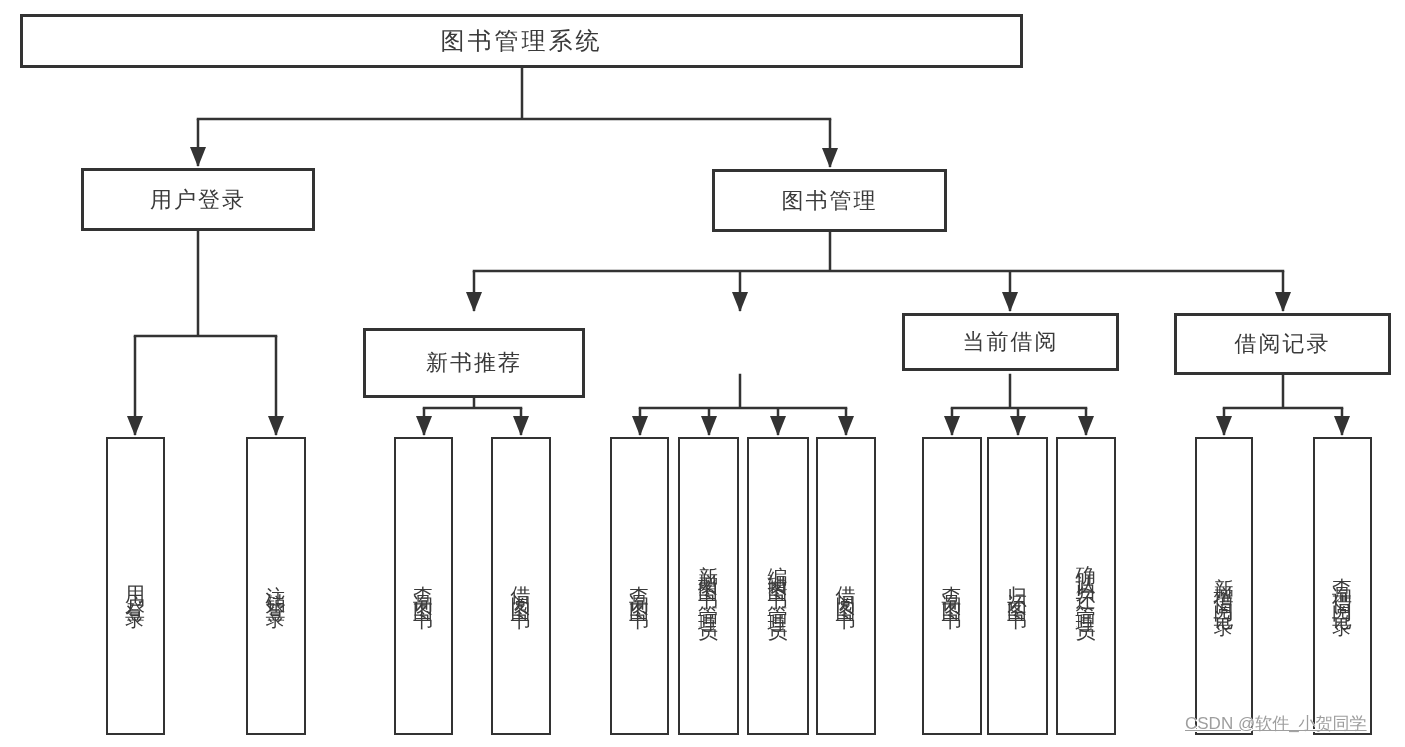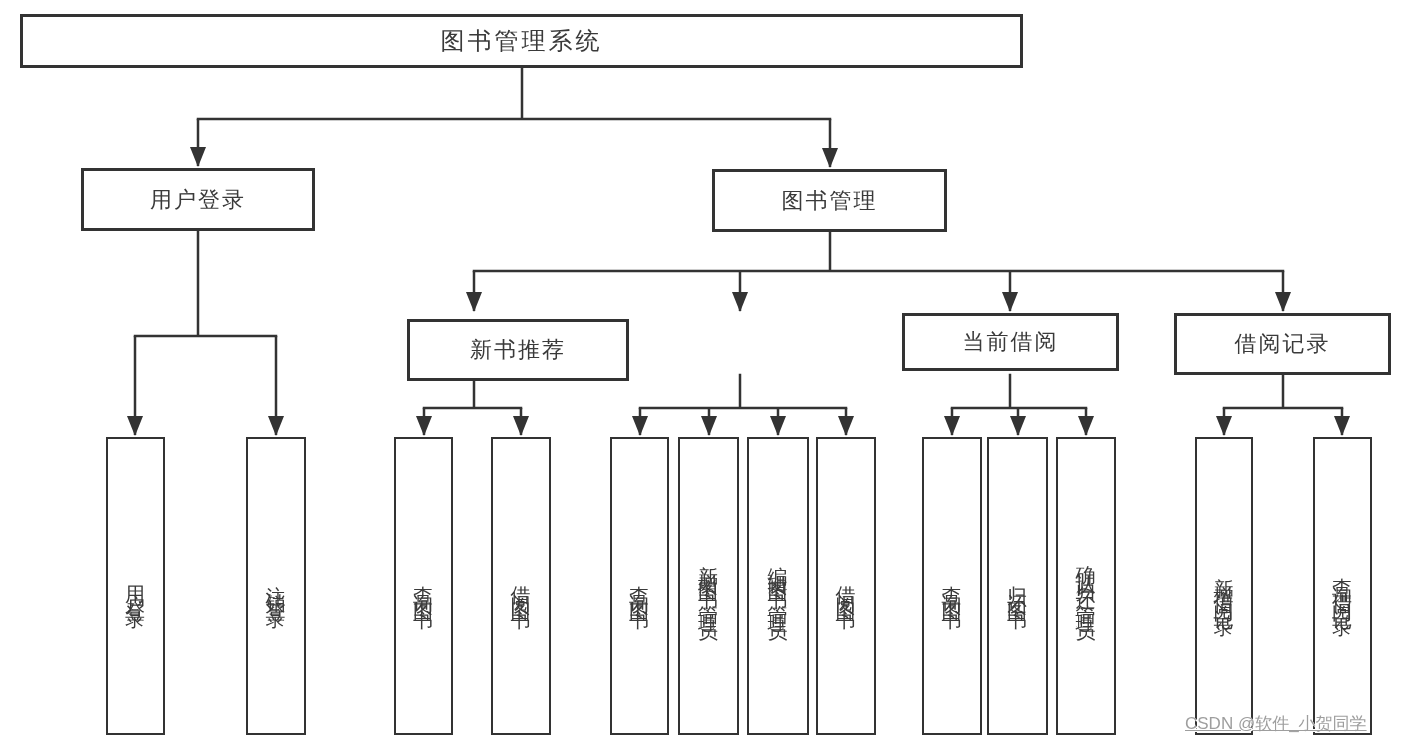--- a/index.html
+++ b/index.html
@@ -116,21 +116,21 @@
 
     <line class="wire" x1="1224" y1="408" x2="1224" y2="435" marker-end="url(#arrowhead)"></line>
     <line class="wire" x1="1342" y1="408" x2="1342" y2="435" marker-end="url(#arrowhead)"></line>
   </svg>
 
   <div class="node root" style="left:20px; top:14px; width:1003px; height:54px;">图书管理系统</div>
 
   <div class="node" style="left:81px; top:168px; width:234px; height:63px;">用户登录</div>
   <div class="node" style="left:712px; top:169px; width:235px; height:63px;">图书管理</div>
 
-  <div class="node" style="left:363px; top:319px; width:222px; height:62px;margin-left:44px;">新书推荐</div>
+  <div class="node" style="left:363px; top:328px; width:222px; height:70px;">新书推荐</div>
   <div class="node" style="left:902px; top:313px; width:217px; height:58px;">当前借阅</div>
   <div class="node" style="left:1174px; top:313px; width:217px; height:62px;">借阅记录</div>
 
   <div class="node leaf" style="left:106px; top:437px; width:59px; height:298px;">用户登录</div>
   <div class="node leaf" style="left:246px; top:437px; width:60px; height:298px;">注销登录</div>
 
   <div class="node leaf" style="left:394px; top:437px; width:59px; height:298px;">查询图书</div>
   <div class="node leaf" style="left:491px; top:437px; width:60px; height:298px;">借阅图书</div>
 
   <div class="node leaf" style="left:610px; top:437px; width:59px; height:298px;">查询图书</div>

